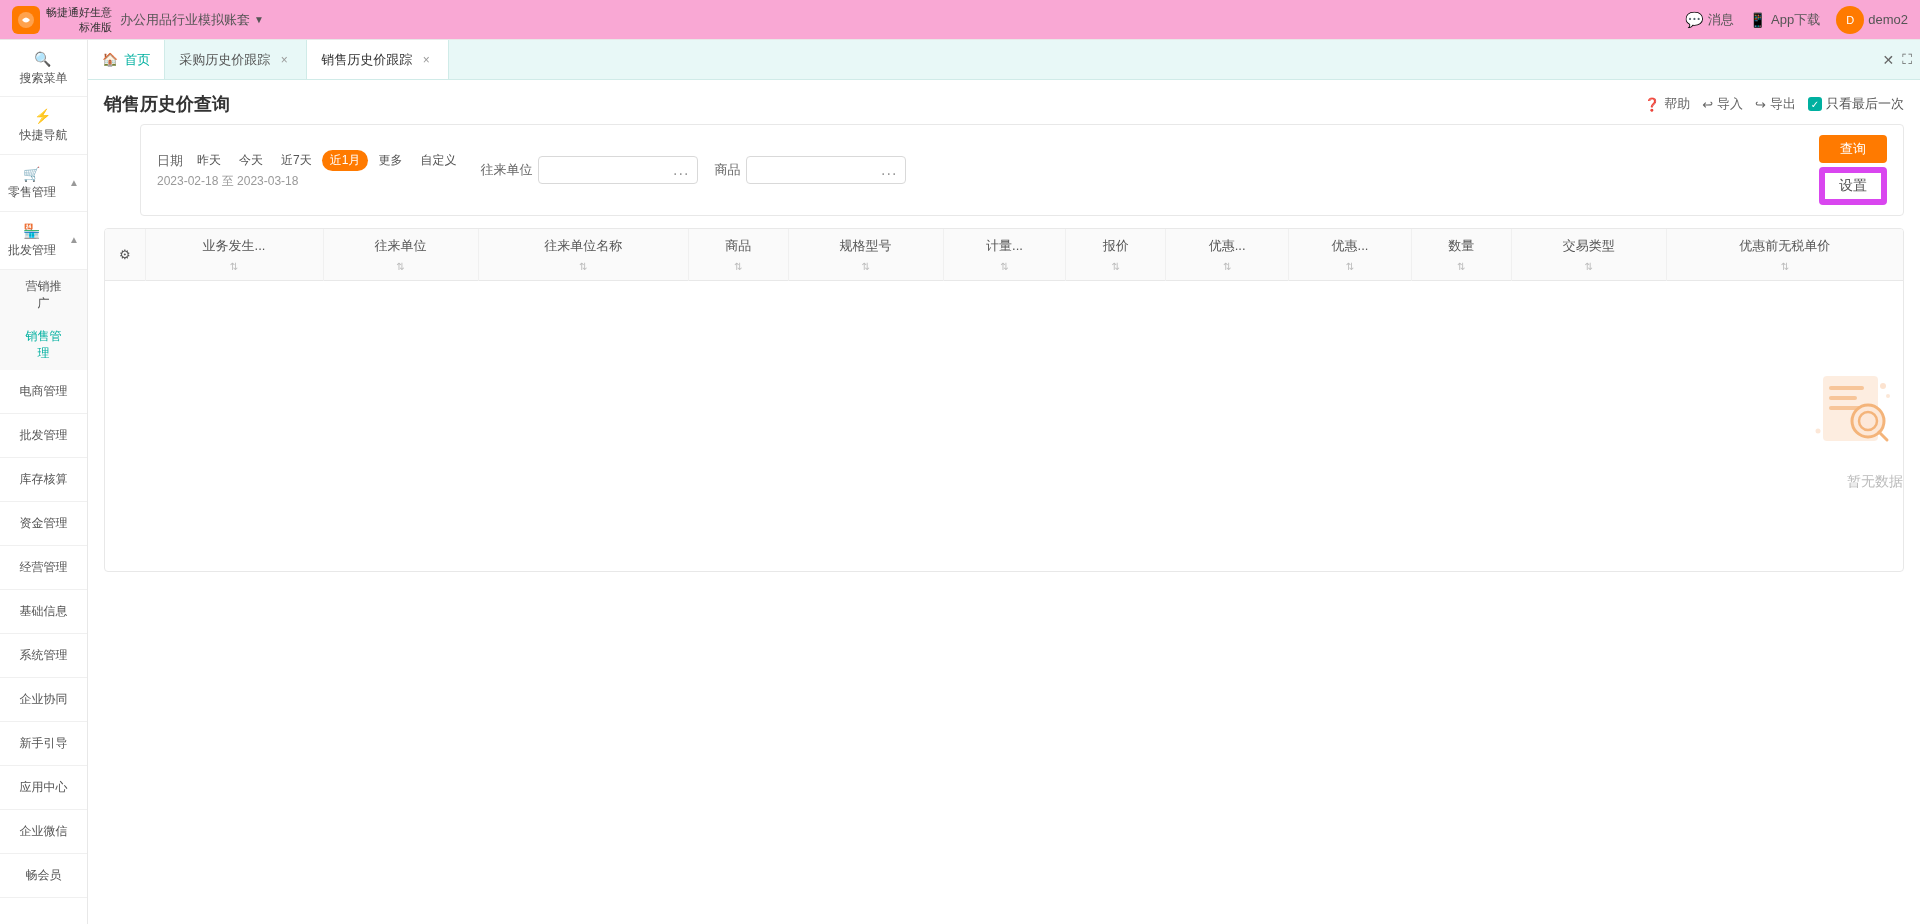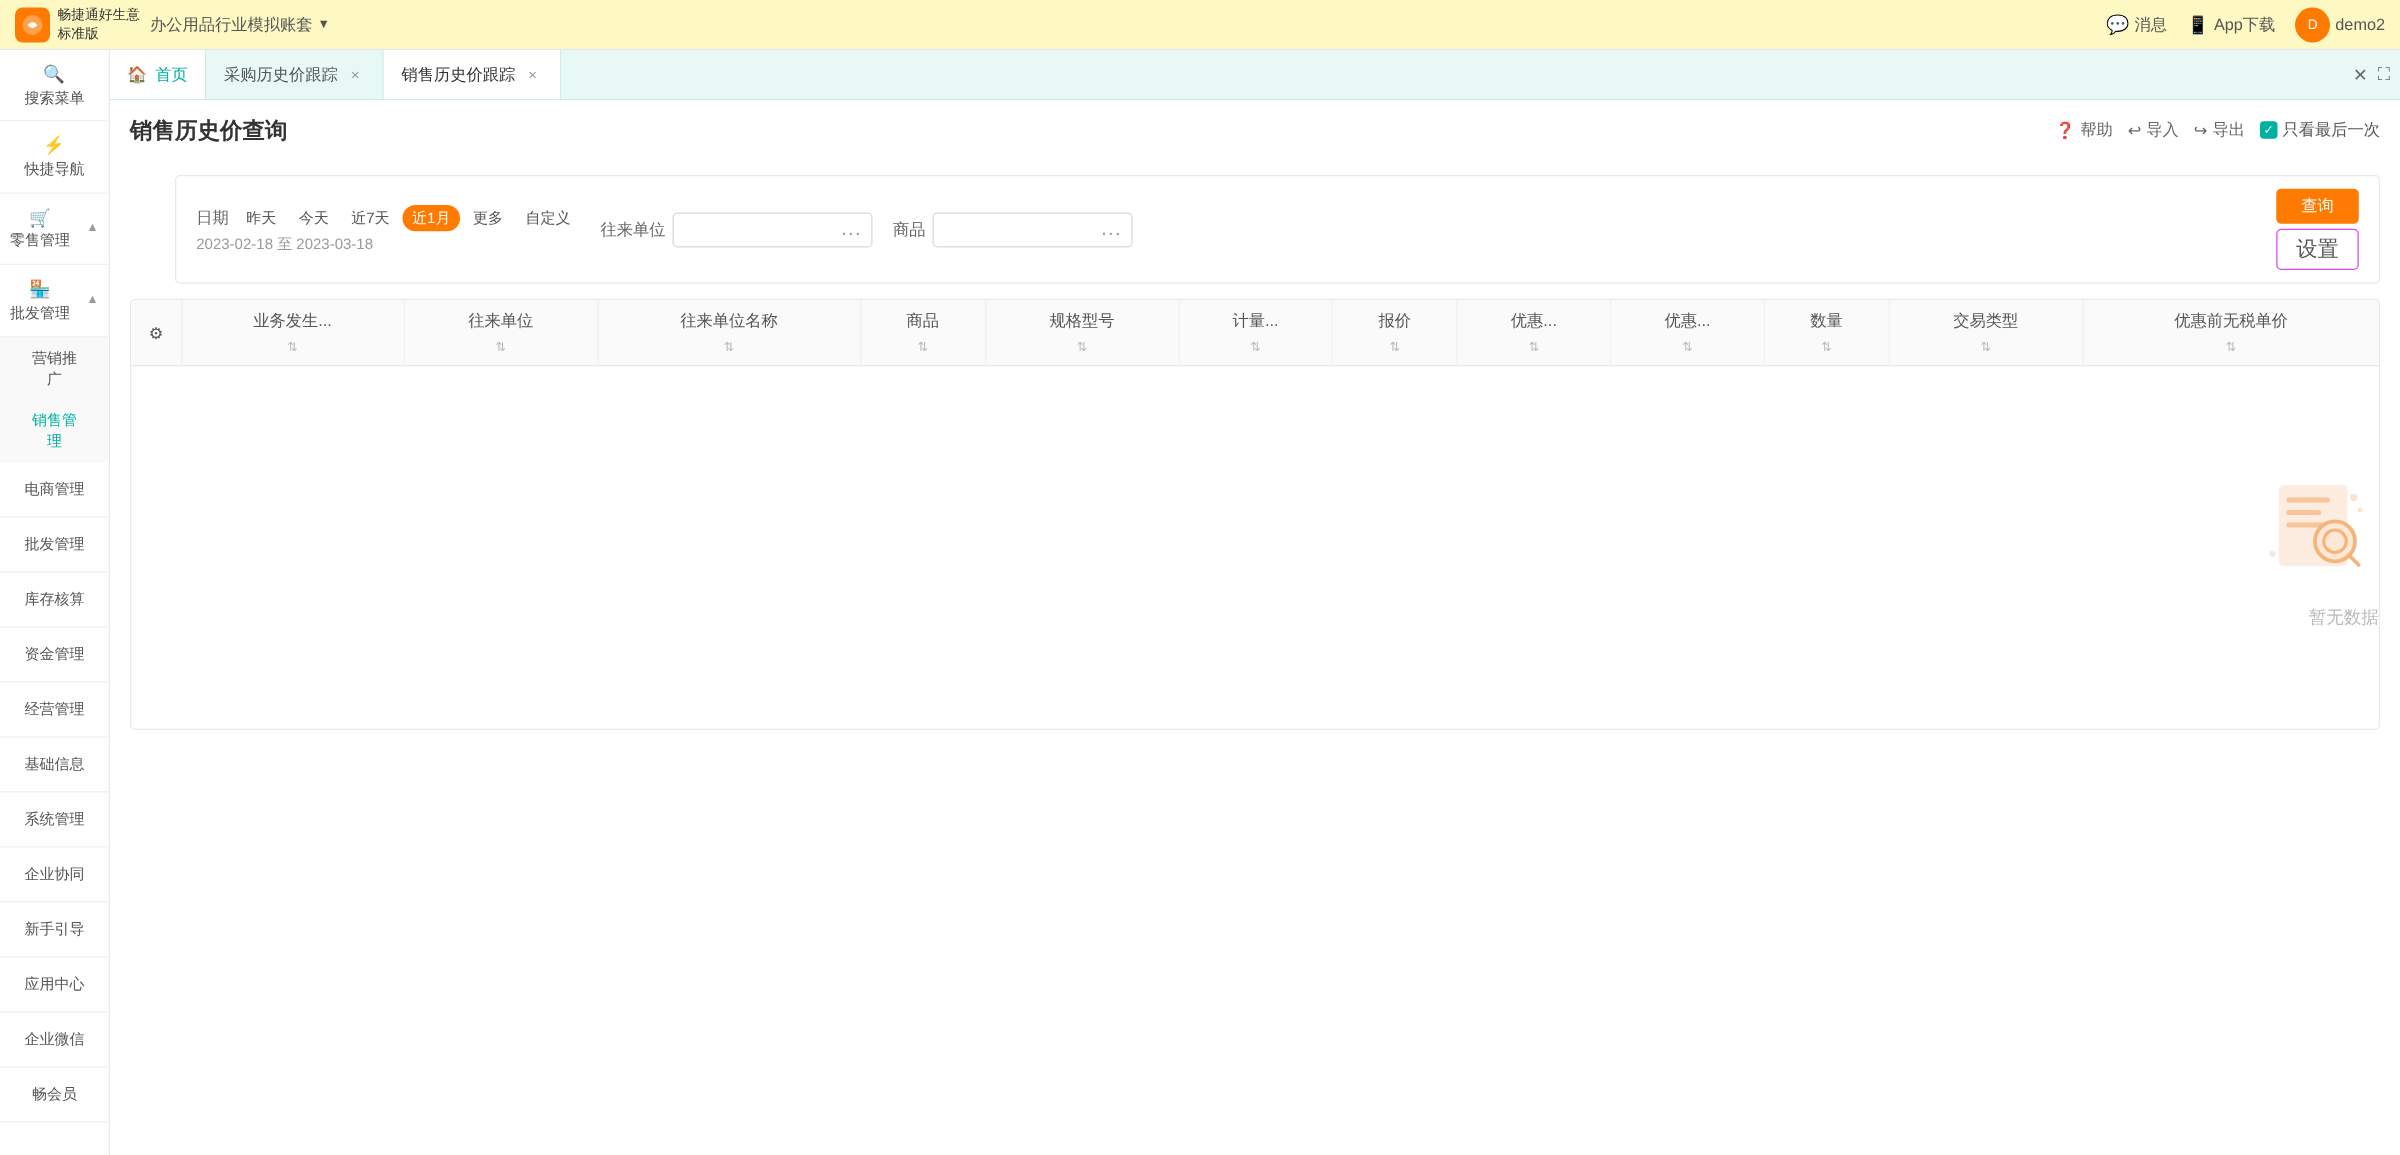--- a/index.html
+++ b/index.html
@@ -1,27 +1,28 @@
 <!DOCTYPE html>
 <html><head>
   <meta charset="utf-8">
   <style>
     * { margin: 0; padding: 0; box-sizing: border-box; }
     body { font-family: 'Microsoft YaHei', 'PingFang SC', sans-serif; font-size: 13px; background: #f5f5f5; display: flex; flex-direction: column; height: 924px; overflow: hidden; }
 
     
     .top-header {
       height: 40px;
-      background: #fef9c3;
+      background: #f9a8d4;
       border-bottom: 1px solid #e8e8e8;
       display: flex;
       align-items: center;
       justify-content: space-between;
       padding: 0 12px;
       flex-shrink: 0;
+      text-align: right;
     }
     .top-header-left {
       display: flex;
       align-items: center;
       gap: 8px;
     }
     .logo-area {
       display: flex;
       align-items: center;
       gap: 6px;
@@ -211,21 +212,21 @@
     }
     .page-inner {
       padding: 12px 16px;
     }
 
     
     .page-title {
       font-size: 18px;
       font-weight: 600;
       color: #333;
-      margin-bottom: 24px;
+      margin-bottom: 8px;
       display: flex;
       align-items: center;
       justify-content: space-between;
     }
     .page-title-actions {
       display: flex;
       align-items: center;
       gap: 12px;
     }
     .title-action-btn {
@@ -337,24 +338,24 @@
       color: #fff;
       border: none;
       border-radius: 4px;
       padding: 5px 20px;
       font-size: 13px;
       cursor: pointer;
     }
     .settings-btn {
       background: #fff;
       color: #555;
-      border: 1px solid #d946ef;
+      border: 6px solid #d946ef;
       border-radius: 4px;
       padding: 4px 14px;
-      font-size: 17px;
+      font-size: 14px;
       cursor: pointer;
     }
 
     
     .table-container {
       border: 1px solid #e8e8e8;
       border-radius: 4px;
       overflow-x: auto;
     }
     table {

